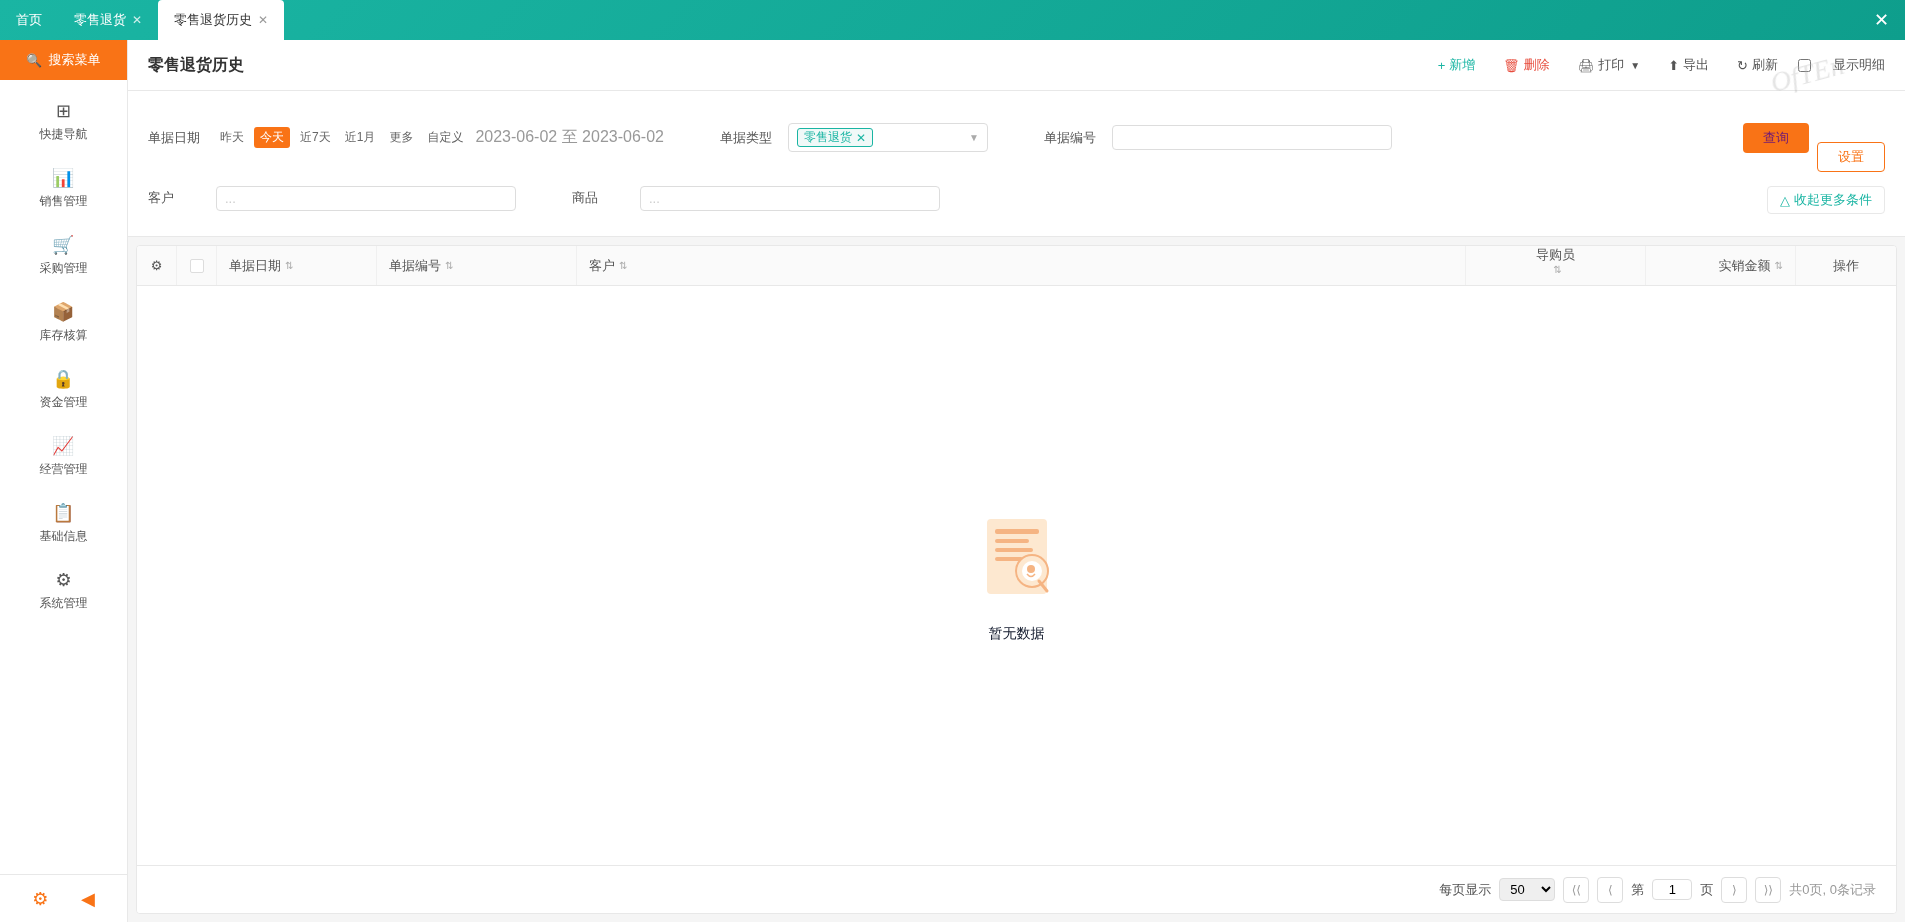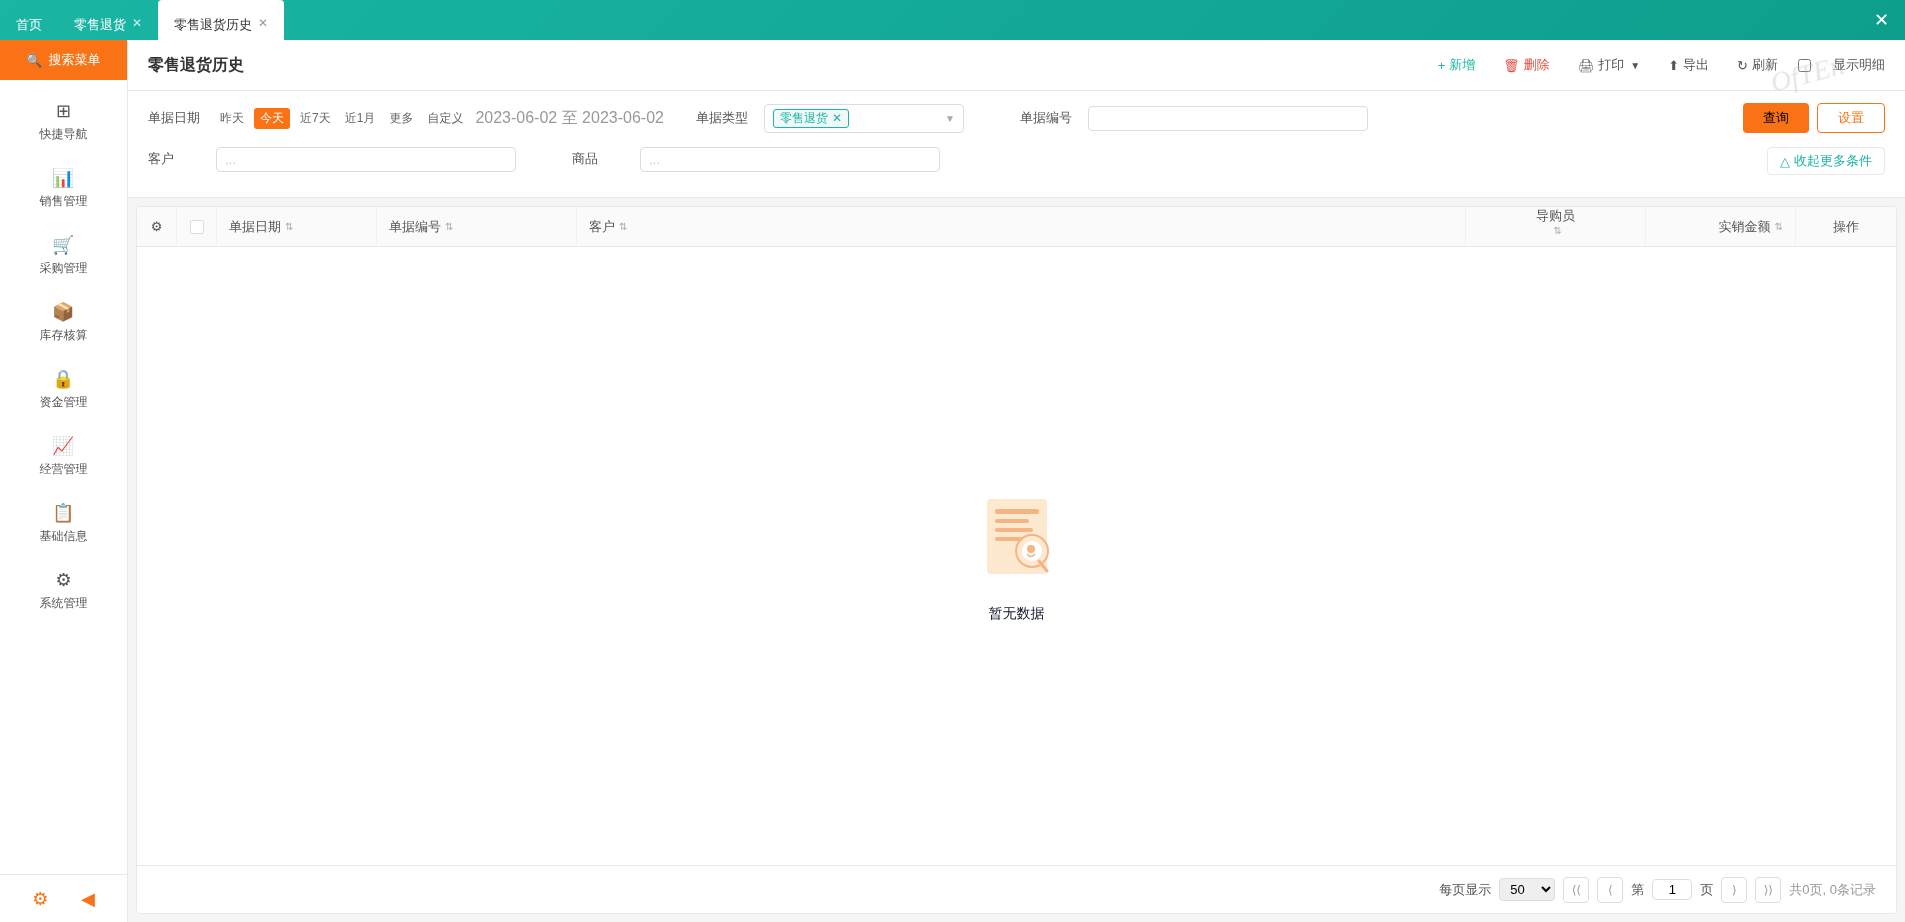--- a/index.html
+++ b/index.html
@@ -16,20 +16,21 @@
     }
     .top-bar-tabs {
       display: flex;
       align-items: center;
       height: 100%;
       flex: 1;
     }
     .tab-item {
       height: 100%;
       display: flex;
+      align-items: center;
       padding: 16px 16px;
       color: #fff;
       font-size: 13px;
       cursor: pointer;
       position: relative;
       white-space: nowrap;
     }
     .tab-item.active {
       background: #fff;
       color: #333;
@@ -145,35 +146,36 @@
       font-size: 13px;
       color: #555;
       cursor: pointer;
       padding: 4px 8px;
       border-radius: 4px;
     }
     .toolbar-btn.new { color: #1ab5a3; }
     .toolbar-btn.delete { color: #e74c3c; }
     .btn-query {
       background: #f97316;
-      color: #000000;
+      color: #701a75;
       border: none;
       padding: 6px 20px;
       border-radius: 4px;
       font-size: 13px;
       cursor: pointer;
     }
     .btn-settings {
       background: #fff;
       color: #f97316;
       border: 1px solid #f97316;
       padding: 5px 20px;
       border-radius: 4px;
       font-size: 13px;
       cursor: pointer;
+      margin-top: 39px;
     }
     .show-detail {
       display: flex;
       align-items: center;
       gap: 18px;
       font-size: 13px;
       color: #555;
     }
 
     
@@ -509,21 +511,21 @@
             <span class="date-shortcut">昨天</span>
             <span class="date-shortcut active">今天</span>
             <span class="date-shortcut">近7天</span>
             <span class="date-shortcut">近1月</span>
             <span class="date-shortcut">更多</span>
             <span class="date-shortcut">自定义</span>
           </div>
           <span class="date-range">2023-06-02 至 2023-06-02</span>
         </div>
 
-        <div class="filter-item" style="margin-left: 16px;">
+        <div class="filter-item" style="margin-left: 40px;">
           <span class="filter-label">单据类型</span>
           <div class="filter-select">
             <span class="filter-select-tag">
               <span>零售退货</span>
               <span style="color:#1ab5a3;cursor:pointer;">✕</span>
             </span>
             <span style="flex:1;"></span>
             <span style="color:#aaa;font-size:10px;">▼</span>
           </div>
         </div>

